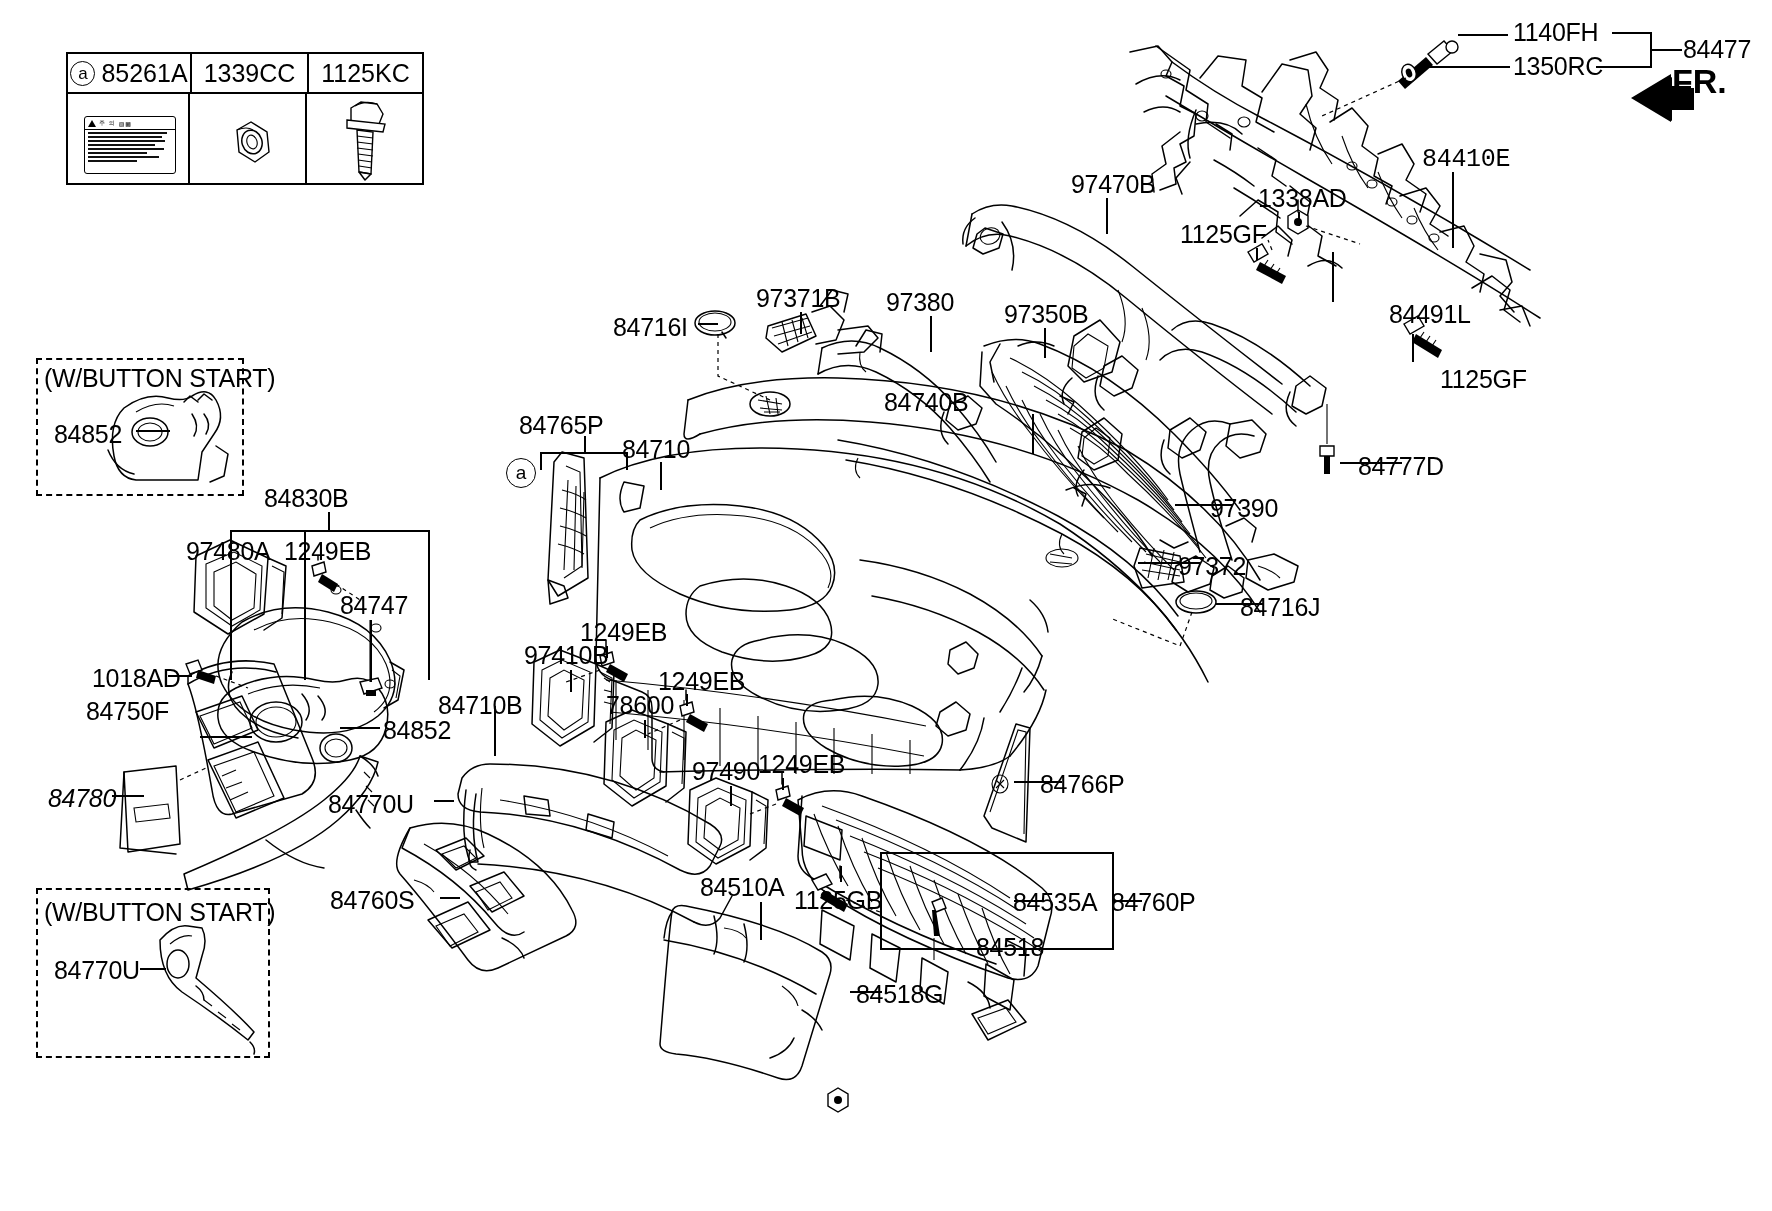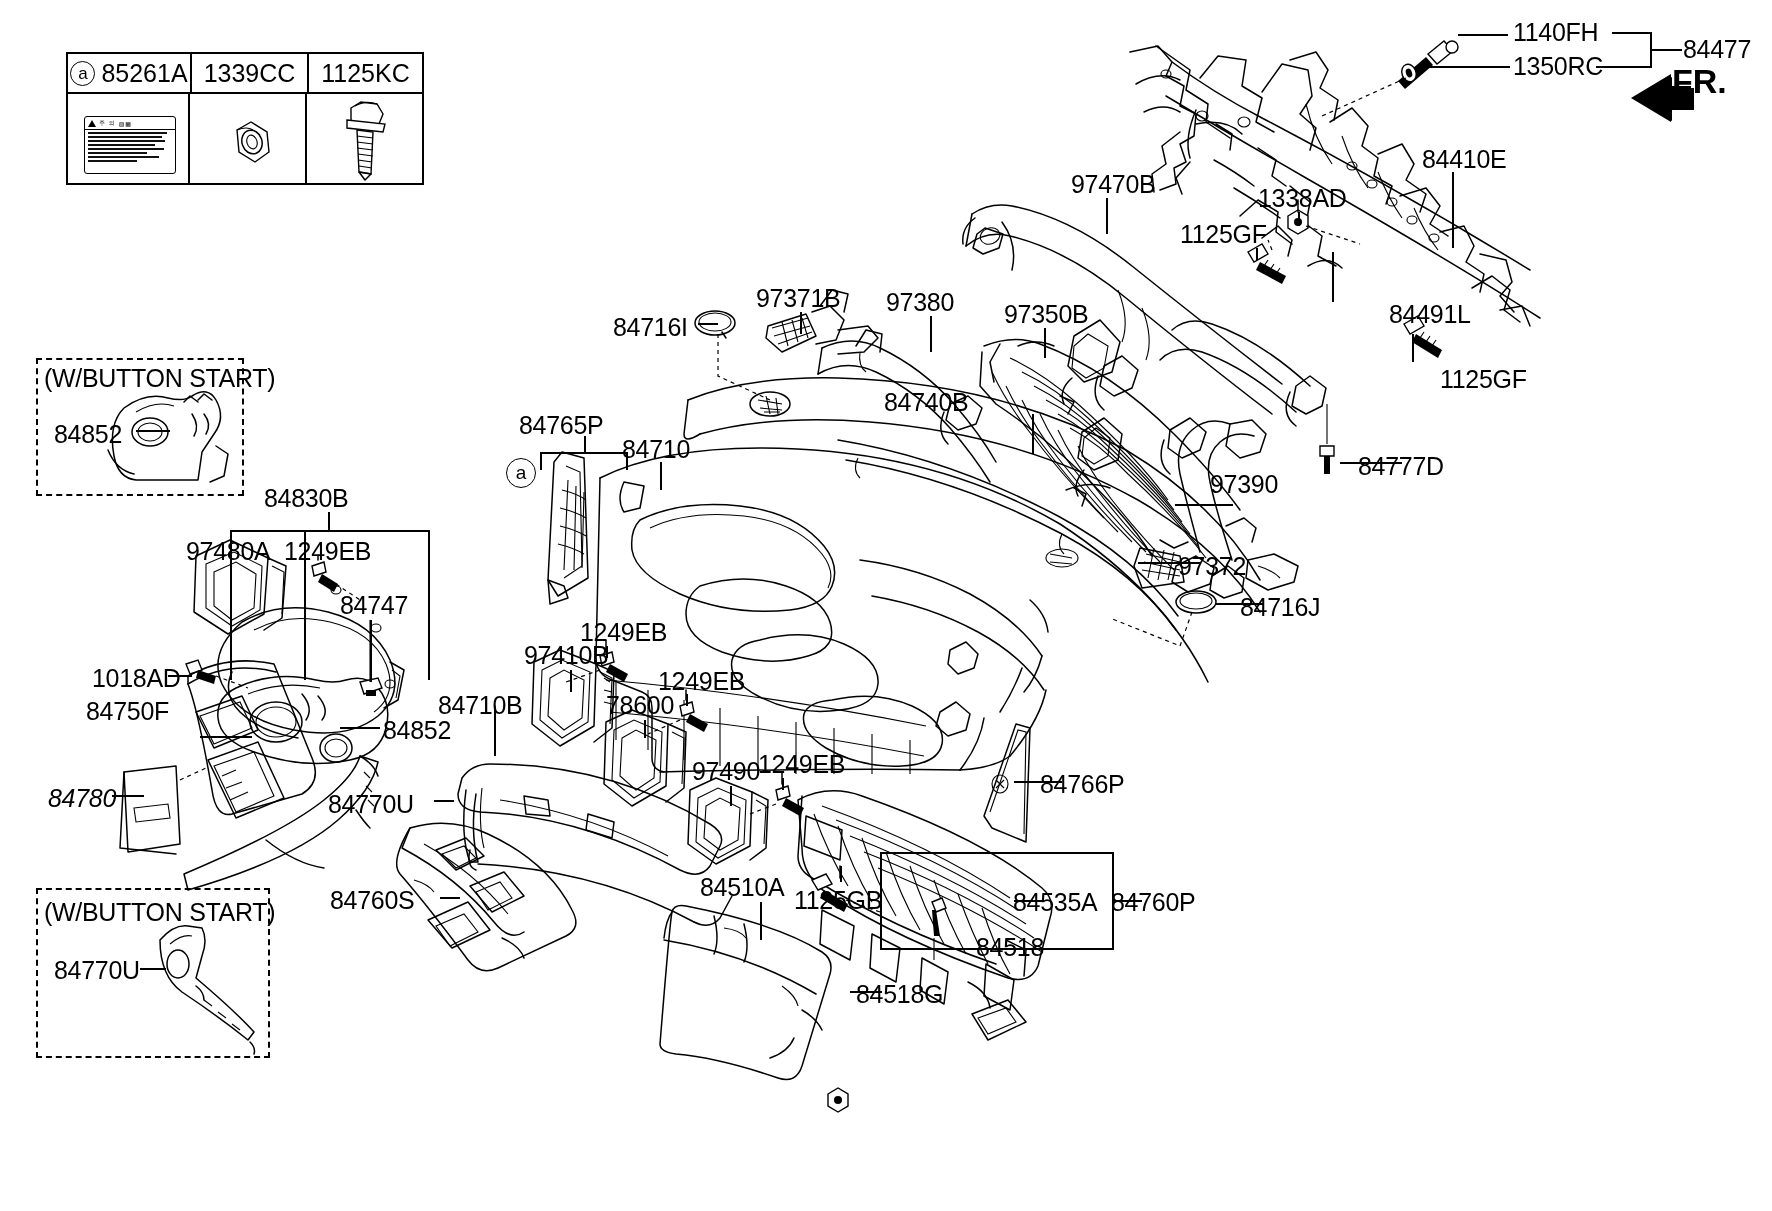--- a/index.html
+++ b/index.html
@@ -770,35 +770,35 @@
   <div class="box-dash" style="left:36px; top:358px; width:208px; height:138px;"></div>
   <div class="lbl" style="left:44px; top:364px;">(W/BUTTON START)</div>
 
   <div class="box-dash" style="left:36px; top:888px; width:234px; height:170px;"></div>
   <div class="lbl" style="left:44px; top:898px;">(W/BUTTON START)</div>
 
   <div class="lbl" style="left:1513px; top:18px;">1140FH</div>
   <div class="lbl" style="left:1513px; top:52px;">1350RC</div>
   <div class="lbl" style="left:1683px; top:35px;">84477</div>
   <div class="lbl fr" style="left:1672px; top:62px;">FR.</div>
-  <div class="lbl" style="left:1422px; top:145px;">84410E</div>
+  <div class="lbl" style="left:1422px; top:145px;font-family:Liberation Mono, monospace;">84410E</div>
   <div class="lbl" style="left:1060px; top:170px;margin-left:11px;">97470B</div>
   <div class="lbl" style="left:1258px; top:184px;">1338AD</div>
   <div class="lbl" style="left:1180px; top:220px;">1125GF</div>
   <div class="lbl" style="left:1389px; top:300px;">84491L</div>
   <div class="lbl" style="left:1440px; top:365px;">1125GF</div>
   <div class="lbl" style="left:756px; top:284px;">97371B</div>
   <div class="lbl" style="left:886px; top:288px;">97380</div>
   <div class="lbl" style="left:1004px; top:300px;">97350B</div>
   <div class="lbl" style="left:613px; top:313px;">84716I</div>
   <div class="lbl" style="left:884px; top:388px;">84740B</div>
   <div class="lbl" style="left:519px; top:411px;">84765P</div>
   <div class="lbl" style="left:622px; top:435px;">84710</div>
   <div class="lbl" style="left:1358px; top:452px;">84777D</div>
-  <div class="lbl" style="left:1210px; top:470px;">97390</div>
+  <div class="lbl" style="left:1210px; top:494px;">97390</div>
   <div class="lbl" style="left:1178px; top:552px;">97372</div>
   <div class="lbl" style="left:1240px; top:593px;">84716J</div>
   <div class="lbl" style="left:54px; top:420px;">84852</div>
   <div class="lbl" style="left:264px; top:484px;text-align:right;">84830B</div>
   <div class="lbl" style="left:186px; top:537px;">97480A</div>
   <div class="lbl" style="left:284px; top:537px;">1249EB</div>
   <div class="lbl" style="left:340px; top:591px;">84747</div>
   <div class="lbl" style="left:92px; top:664px;">1018AD</div>
   <div class="lbl" style="left:383px; top:716px;">84852</div>
   <div class="lbl" style="left:86px; top:697px;">84750F</div>

